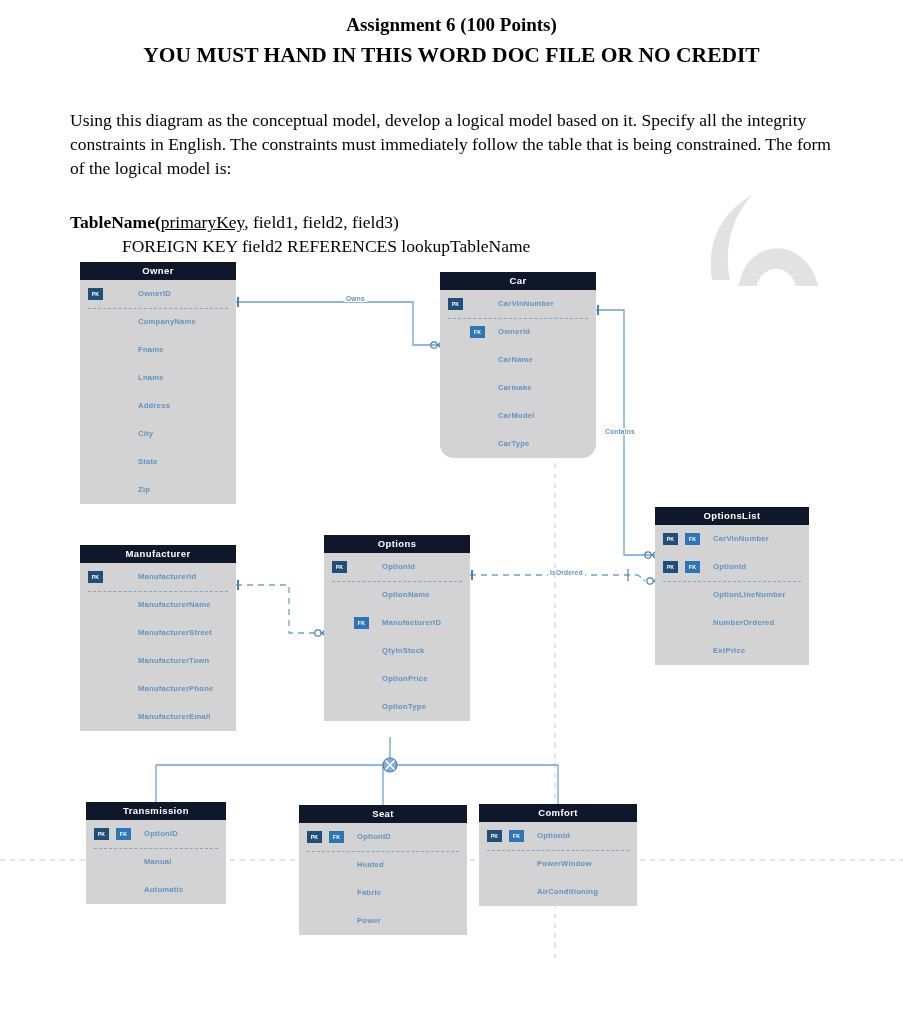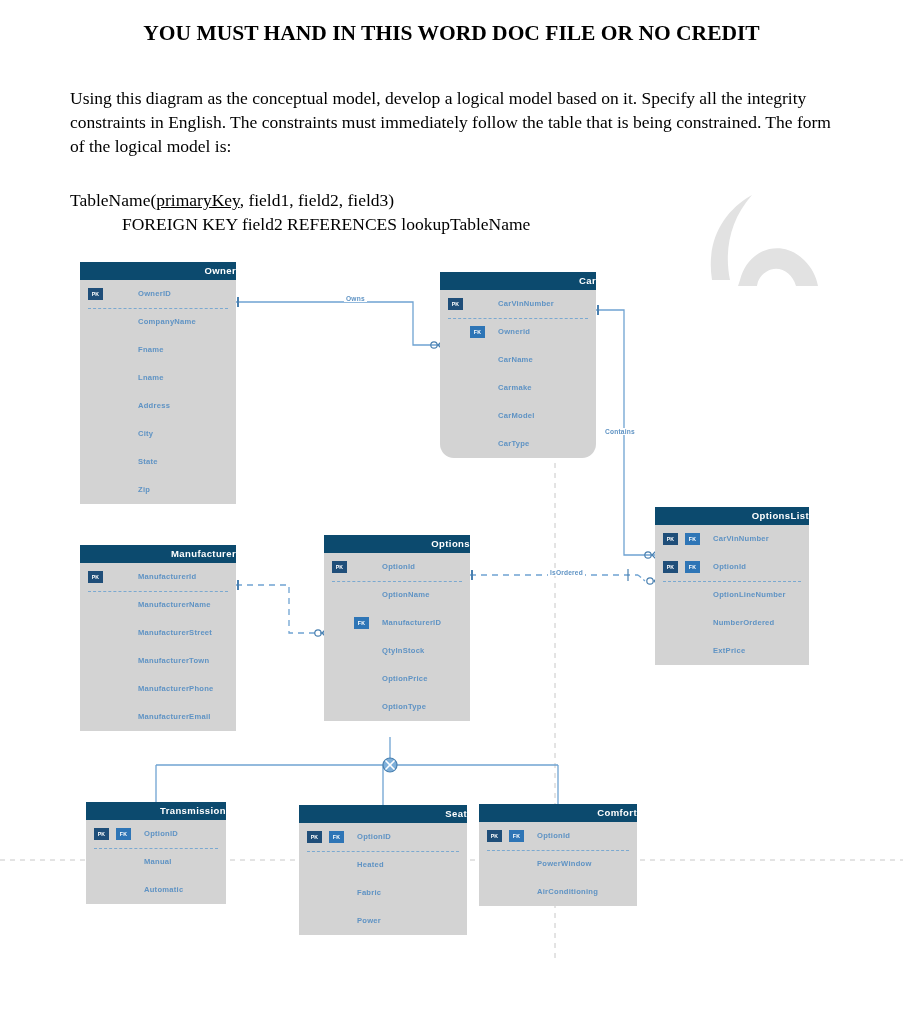--- a/index.html
+++ b/index.html
@@ -33,21 +33,21 @@
     font-size: 17.5px;
     line-height: 24px;
     margin: 40px 0 0 0;
     text-align: left;
   }
   .form-block {
     font-size: 17.5px;
     line-height: 24px;
     margin: 30px 0 0 0;
   }
-  .form-block b { font-weight: normal; }
+  .form-block b { font-weight: bold; }
   .form-block u { text-decoration: underline; }
   .form-indent { display: block; padding-left: 52px; }
 
   
   #diagram {
     position: absolute;
     left: 0; top: 0;
     width: 903px; height: 1024px;
     pointer-events: none;
   }
@@ -60,26 +60,26 @@
     width: 130px; height: 130px;
   }
 
   
   .entity {
     position: absolute;
     background: #d3d3d3;
     z-index: 5;
   }
   .entity-header {
-    background: #0c4a6e;
+    background: #0f172a;
     color: #ffffff;
     font-family: "Liberation Sans", sans-serif;
     font-size: 9.5px;
     font-weight: bold;
-    text-align: right;
+    text-align: center;
     letter-spacing: 0.4px;
     height: 18px;
     line-height: 18px;
     overflow: hidden;
   }
   .entity-body { position: relative; }
   .attr {
     position: relative;
     height: 28px;
     line-height: 28px;
@@ -124,20 +124,21 @@
     padding: 0 2px;
     white-space: nowrap;
     z-index: 6;
     letter-spacing: 0.2px;
   }
 </style>
 </head>
 <body>
 
 <div class="doc-head">
+  <div class="title-1">Assignment 6 (100 Points)</div>
   <div class="title-2">YOU MUST HAND IN THIS WORD DOC FILE OR NO CREDIT</div>
   <p class="body-para">Using this diagram as the conceptual model, develop a logical model based on it. Specify all the integrity constraints in English. The constraints must immediately follow the table that is being constrained. The form of the logical model is:</p>
   <div class="form-block">
     <span><b>TableName</b><b>(</b><u>primaryKey</u><span>, field1, field2, field3)</span></span>
     <span class="form-indent">FOREIGN KEY field2 REFERENCES lookupTableName</span>
   </div>
 </div>
 
 <div class="watermark">
   <svg width="130" height="130" viewBox="0 0 130 130">

